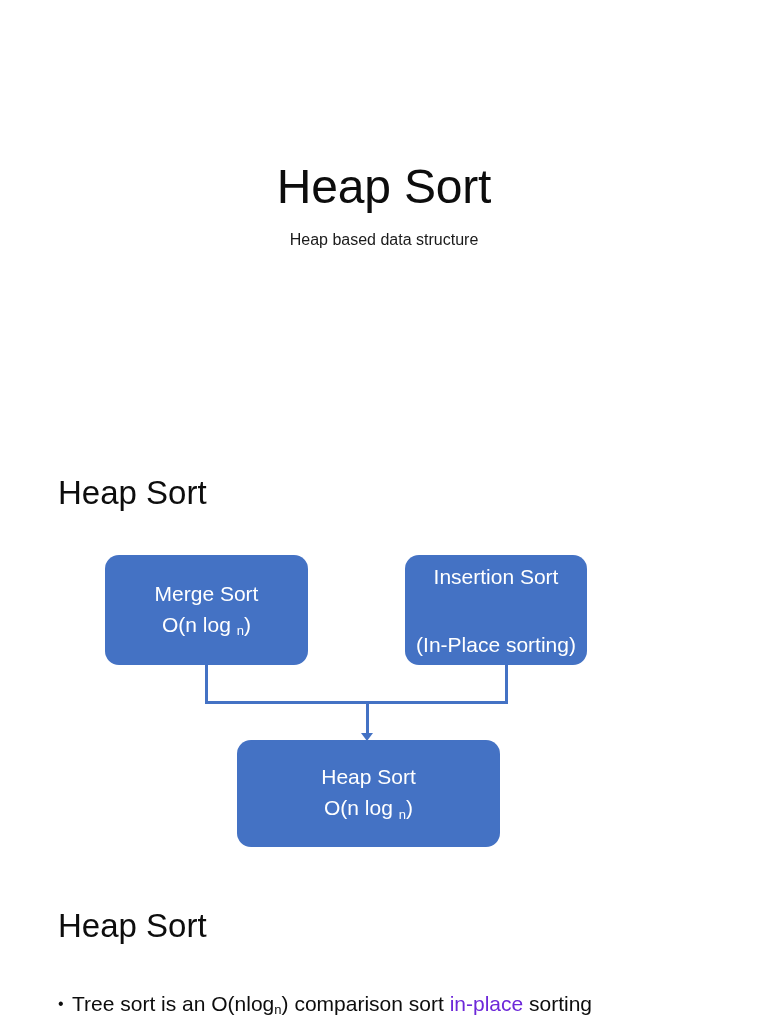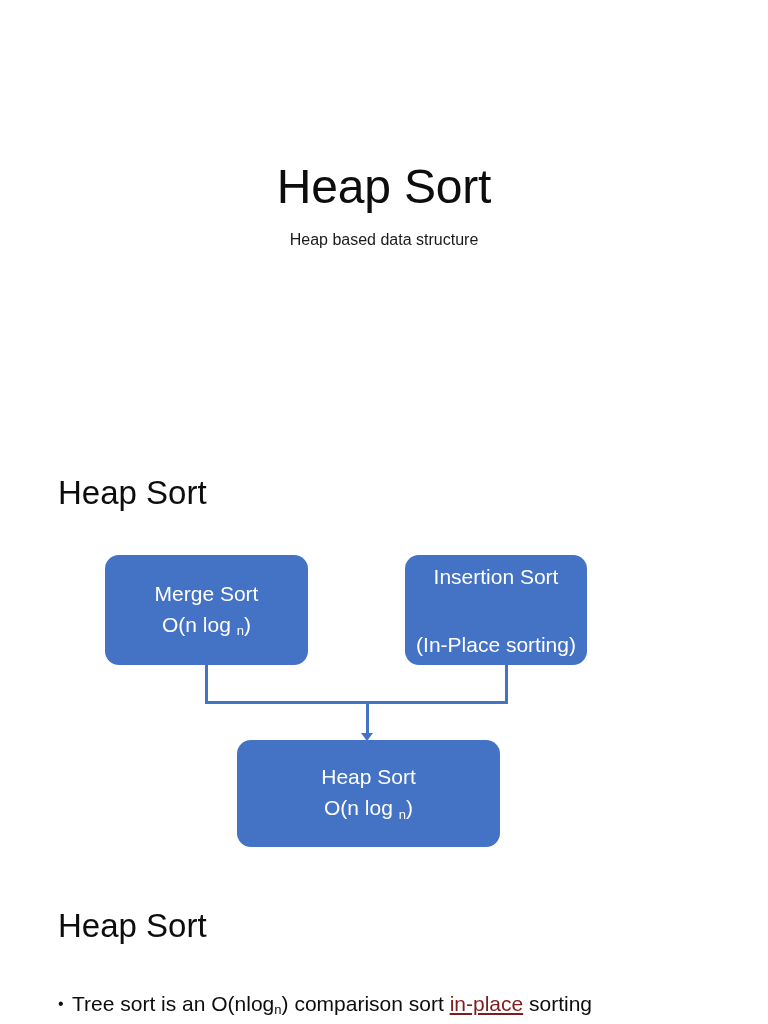--- a/index.html
+++ b/index.html
@@ -146,21 +146,21 @@
     top: 0;
     font-size: 16px;
     line-height: 31px;
   }
   .bullet-item sub {
     font-size: 0.62em;
     vertical-align: baseline;
     position: relative;
     bottom: -0.26em;
   }
-  .hl-red { color: #7f1d1d; text-decoration: underline; }
+  .hl-red { color: #6d28d9; }
 </style>
 </head>
 <body>
 
 <div class="slide-title">Heap Sort</div>
 
 <div class="slide-subtitle">Heap based data structure</div>
 
 <div class="section-heading" id="heading-one">Heap Sort</div>
 

